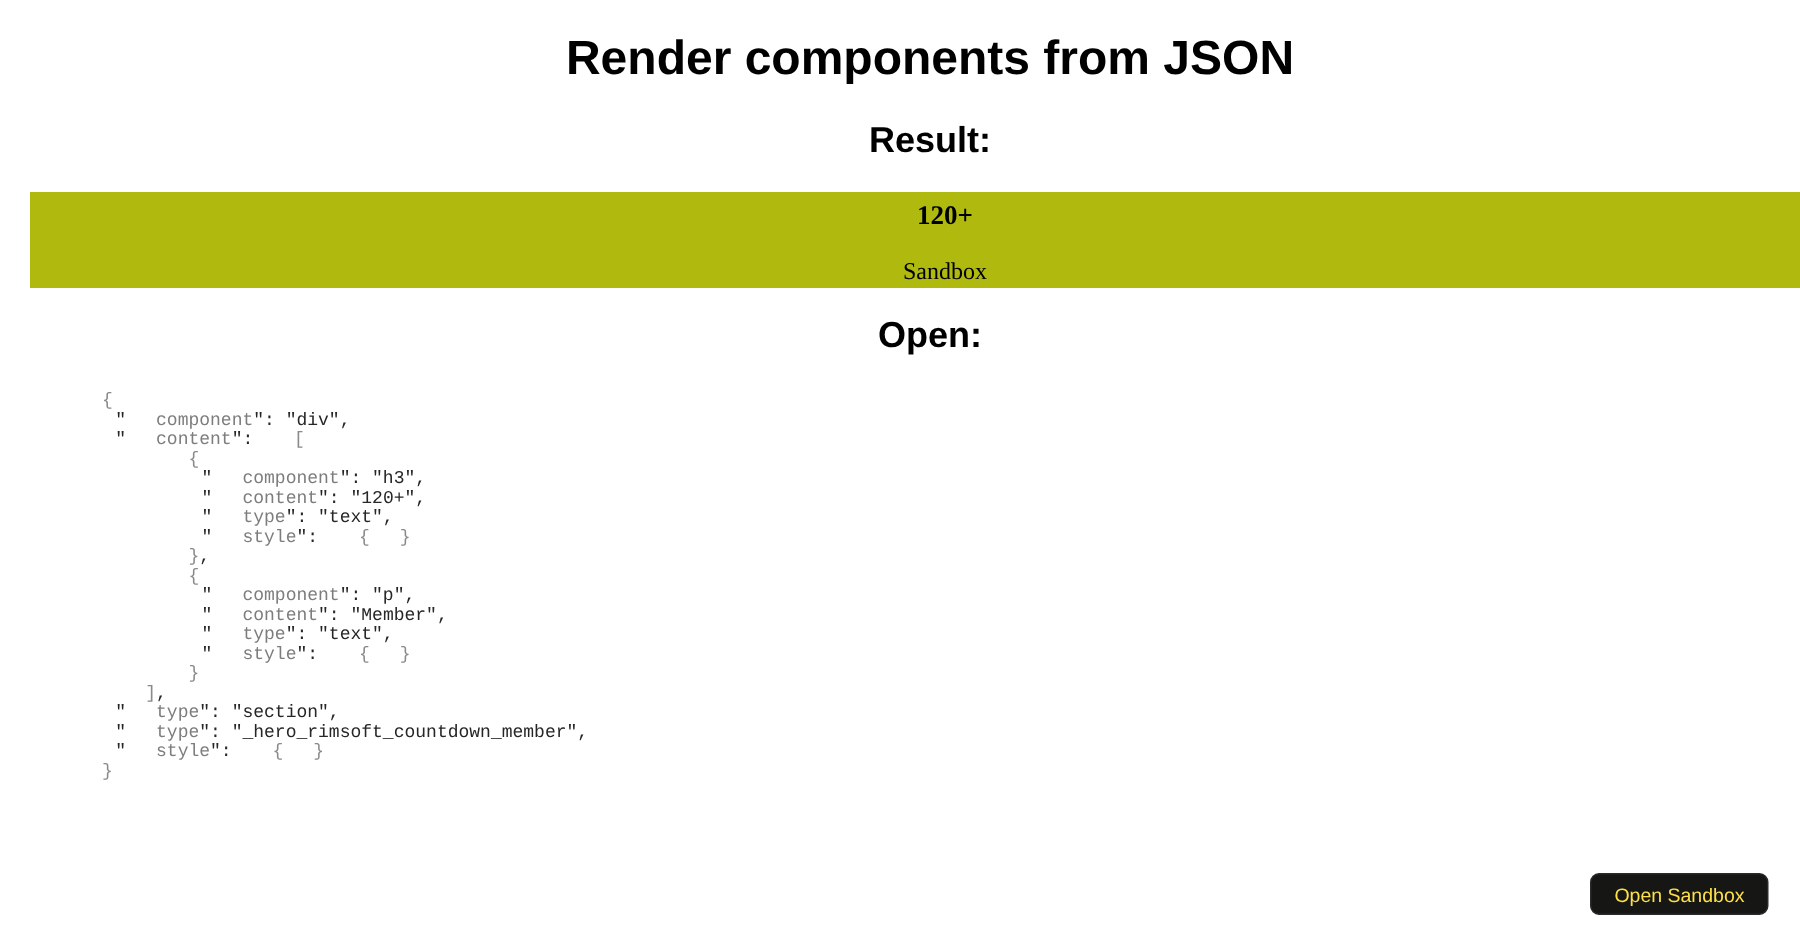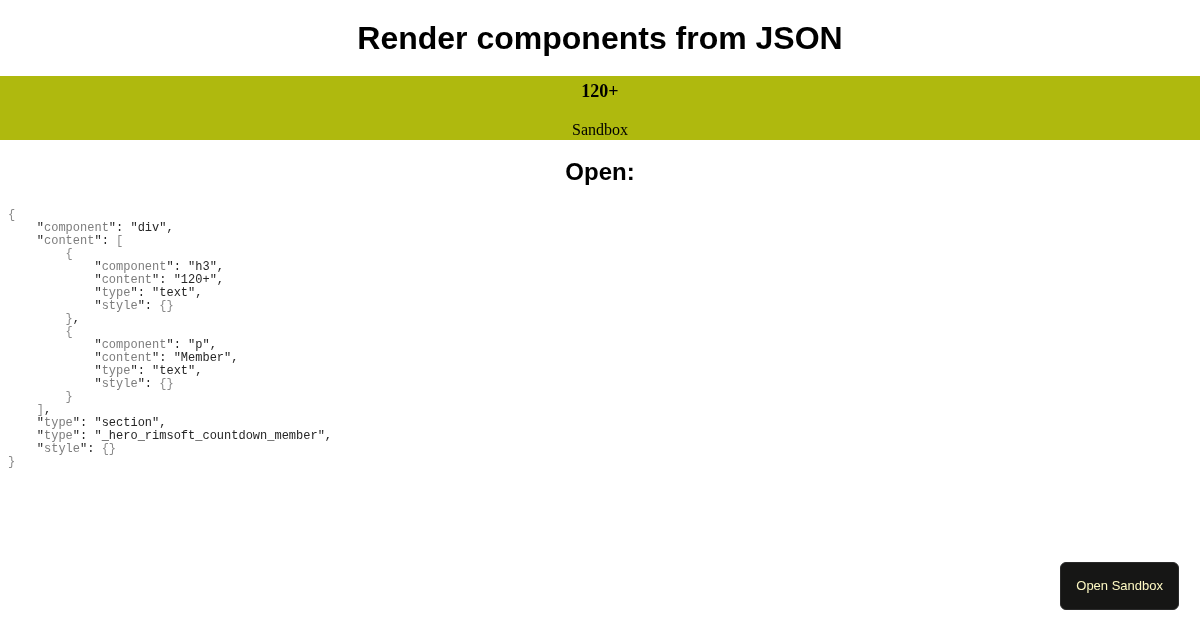--- a/index.html
+++ b/index.html
@@ -2,21 +2,21 @@
 <html style="--banner-bg: #afb90e; --btn-bg: #161615; --code-key: #7d7d7d; --code-punct: #8a8a8a; --code-text: #262626;"><head>
 <meta charset="utf-8">
 <style>
   :root {
     --banner-bg: #afb90e;
     --btn-bg: #161615;
     --code-key: #7d7d7d;
     --code-punct: #8a8a8a;
     --code-text: #262626;
   }
-  * { box-sizing: border-box; }
+  * { box-sizing: border-box; padding-left: 20px; }
   html, body {
     margin: 0;
     padding: 0;
     width: 1200px;
     height: 630px;
     background: #ffffff;
     font-family: "Liberation Sans", sans-serif;
     color: #000000;
     overflow: hidden;
   }
@@ -64,38 +64,39 @@
     line-height: 13px;
     color: var(--code-text, #262626);
     white-space: pre;
   }
   pre.code .k { color: var(--code-key, #7d7d7d); }
   pre.code .p { color: var(--code-punct, #8a8a8a); }
   button.open-sandbox {
     position: fixed;
     right: 21px;
     bottom: 20px;
-    height: 48px;
+    height: 28px;
     padding: 0 15px;
     background: var(--btn-bg, #161615);
-    color: #fef9c3;
+    color: #fde047;
     border: 1px solid #2a2a2a;
     border-radius: 6px;
     font-family: "Liberation Sans", sans-serif;
     font-size: 13px;
     line-height: 28px;
     cursor: pointer;
   }
 </style>
 </head>
 <body>
 
 <main>
   <h1 class="page-title">Render components from JSON</h1>
 
+  <h2 class="section-heading result-heading">Result:</h2>
 
   <section class="banner">
     <h3>120+</h3>
     <p>Sandbox</p>
   </section>
 
   <h2 class="section-heading data-heading">Open:</h2>
 
   <pre class="code" id="code-block"><span class="p">{</span>
     "<span class="k">component</span>": "div",

